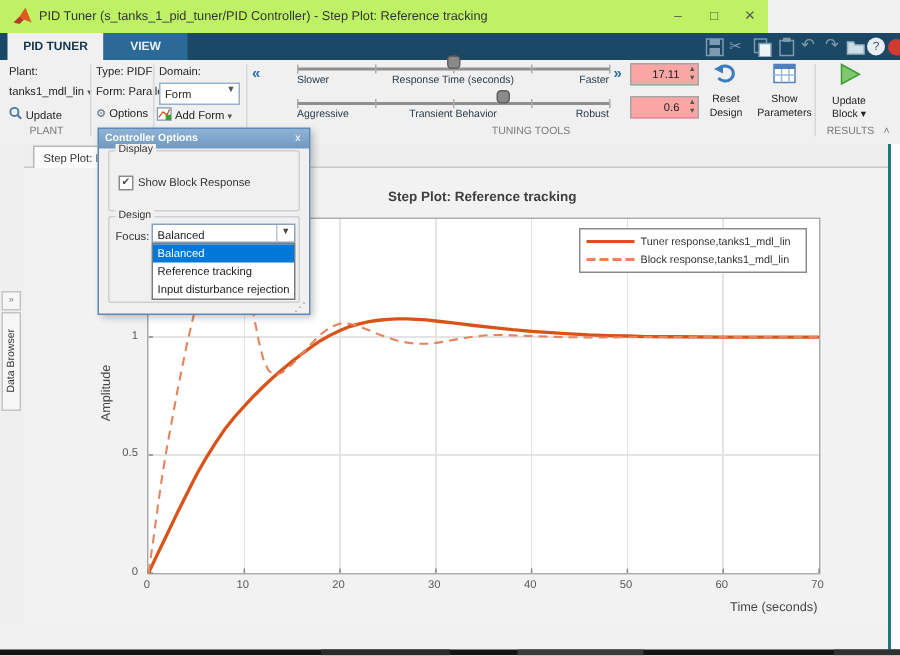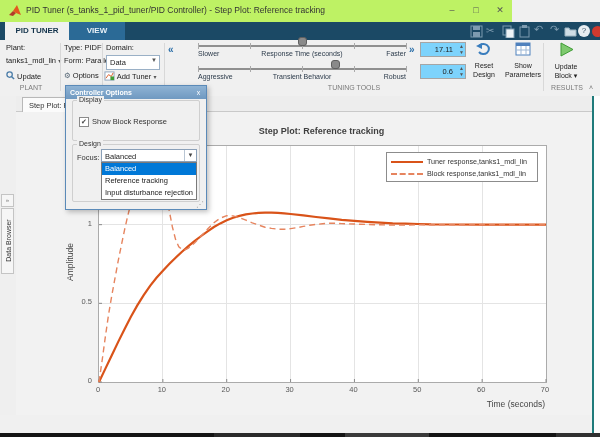--- a/index.html
+++ b/index.html
@@ -20,21 +20,21 @@
   .rtab.view{left:69px;width:56px;background:#2b6a96;color:#e8f1f7;font-weight:bold;}
   .qicon{position:absolute;top:3px;width:13px;height:13px;}
   
   .ribbon{position:absolute;left:0;top:40px;width:600px;height:56px;background:#f0f0f0;
           border-bottom:1px solid #d0d0d0;}
   .rib-divider{position:absolute;top:3px;height:48px;width:1px;background:#d8d8d8;}
   .rlabel{font-size:7.5px;color:#222;white-space:nowrap;position:absolute;}
   .rsection{position:absolute;top:44px;font-size:7px;color:#7a7a7a;text-align:center;white-space:nowrap;}
   .combo{position:absolute;background:#fff;border:1px solid #9ab0c6;font-size:7.5px;color:#222;}
   .combo .arrow{position:absolute;right:2px;top:1px;font-size:6px;color:#555;}
-  .spin{position:absolute;width:44px;height:13px;background:#7dd3fc;border:1px solid #a5a5a5;}
+  .spin{position:absolute;width:44px;height:13px;background:#fca5a5;border:1px solid #a5a5a5;}
   .spin .val{position:absolute;right:12px;top:2px;font-size:7.5px;color:#222;}
   .spin .arrows{position:absolute;right:1px;top:0;font-size:5px;line-height:6px;color:#555;}
   .rib-slider{position:absolute;left:198px;width:208px;height:10px;}
   .slider-track{position:absolute;left:0;right:0;top:4px;height:2px;background:#8f8f8f;}
   .slider-tick{position:absolute;top:-2px;width:1px;height:6px;background:#aaa;}
   .slider-handle{position:absolute;top:-4px;width:9px;height:9px;margin-left:-4px;border-radius:3px;
                  background:#8a8a8a;border:1px solid #5f5f5f;box-sizing:border-box;}
   .slider-labels{position:absolute;left:198px;width:208px;height:8px;font-size:7px;color:#2b3a4a;}
   .slider-labels .l{position:absolute;left:0;}
   .slider-labels .c{position:absolute;left:0;width:100%;text-align:center;}
@@ -173,30 +173,30 @@
     <span class="rlabel" style="left:64px;top:3px">Type: PIDF</span>
     <span class="rlabel" style="left:64px;top:16px">Form: Parallel</span>
     <span class="rlabel" style="left:64px;top:31px">
       <span style="color:#5a6b7a">⚙</span>
       <span>Options</span>
     </span>
     <div class="rib-divider" style="left:102px"></div>
 
     <span class="rlabel" style="left:106px;top:3px">Domain:</span>
     <div class="combo" style="left:106px;top:15px;width:52px;height:13px">
-      <span style="position:absolute;left:3px;top:2px">Data</span>
+      <span style="position:absolute;left:3px;top:2px">Form</span>
       <span class="arrow">▼</span>
     </div>
     <span class="rlabel" style="left:104px;top:31px">
       <svg width="11" height="10" viewBox="0 0 12 11" style="vertical-align:-2px">
         <rect x="1" y="1" width="10" height="9" fill="#fff" stroke="#8aa0b8"></rect>
         <polyline points="2,8 5,4 8,6 10,2" fill="none" stroke="#d95319"></polyline>
         <rect x="7" y="6" width="4" height="4" fill="#3f9c35"></rect>
       </svg>
-      <span>Add Tuner</span> <span style="font-size:6px;color:#555">▾</span>
+      <span>Add Form</span> <span style="font-size:6px;color:#555">▾</span>
     </span>
     <div class="rib-divider" style="left:164px"></div>
 
     <span class="chev" style="left:168px;top:4px">«</span>
     <div class="rib-slider" style="top:1px">
       <div class="slider-track">
           <span class="slider-tick" style="left: 0%;"></span>
           <span class="slider-tick" style="left: 25%;"></span>
           <span class="slider-tick" style="left: 50%;"></span>
           <span class="slider-tick" style="left: 75%;"></span>

